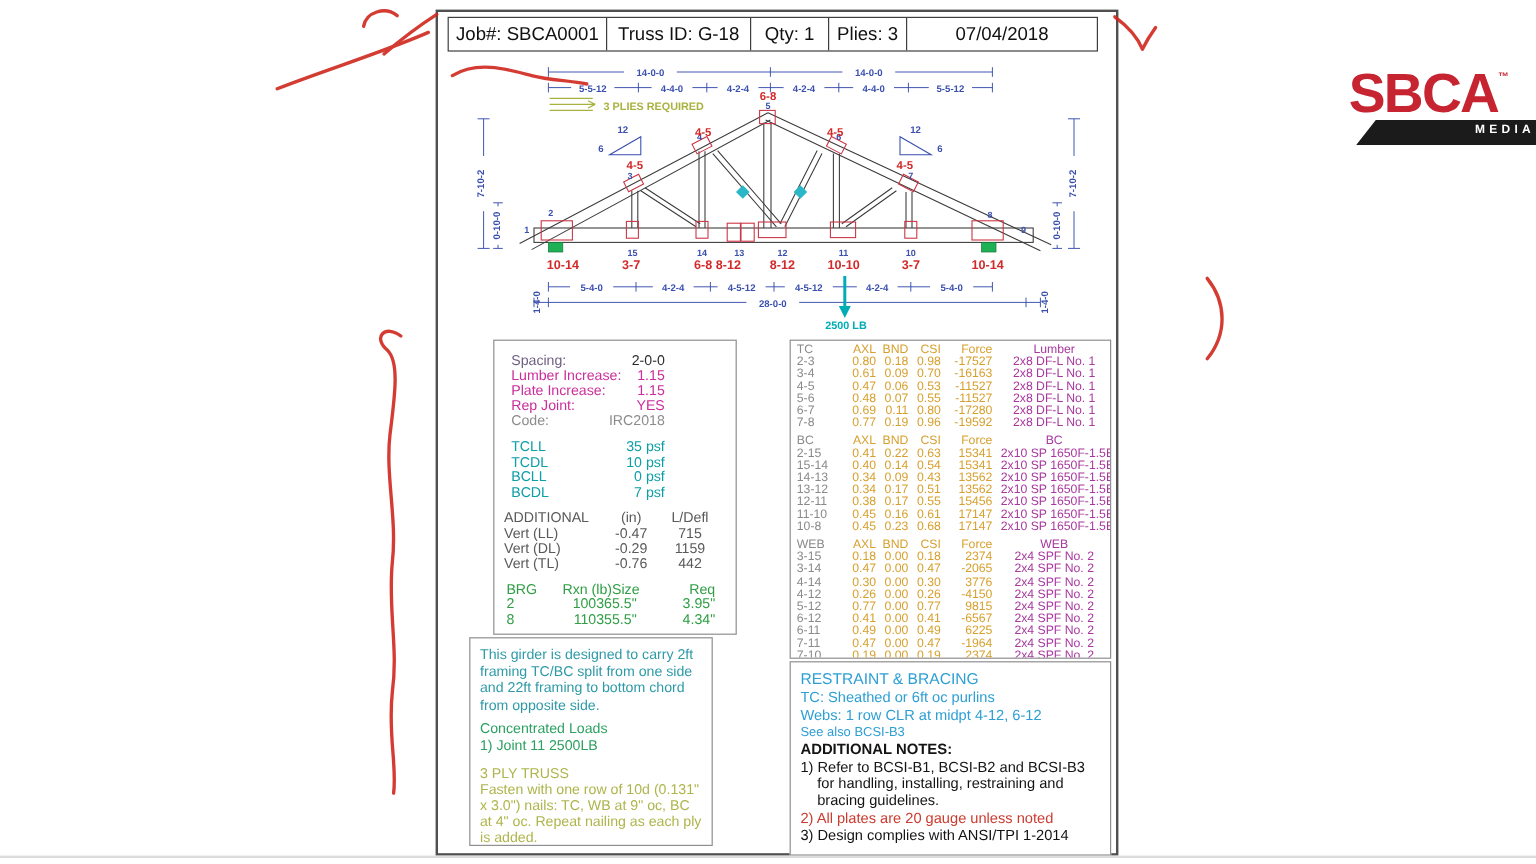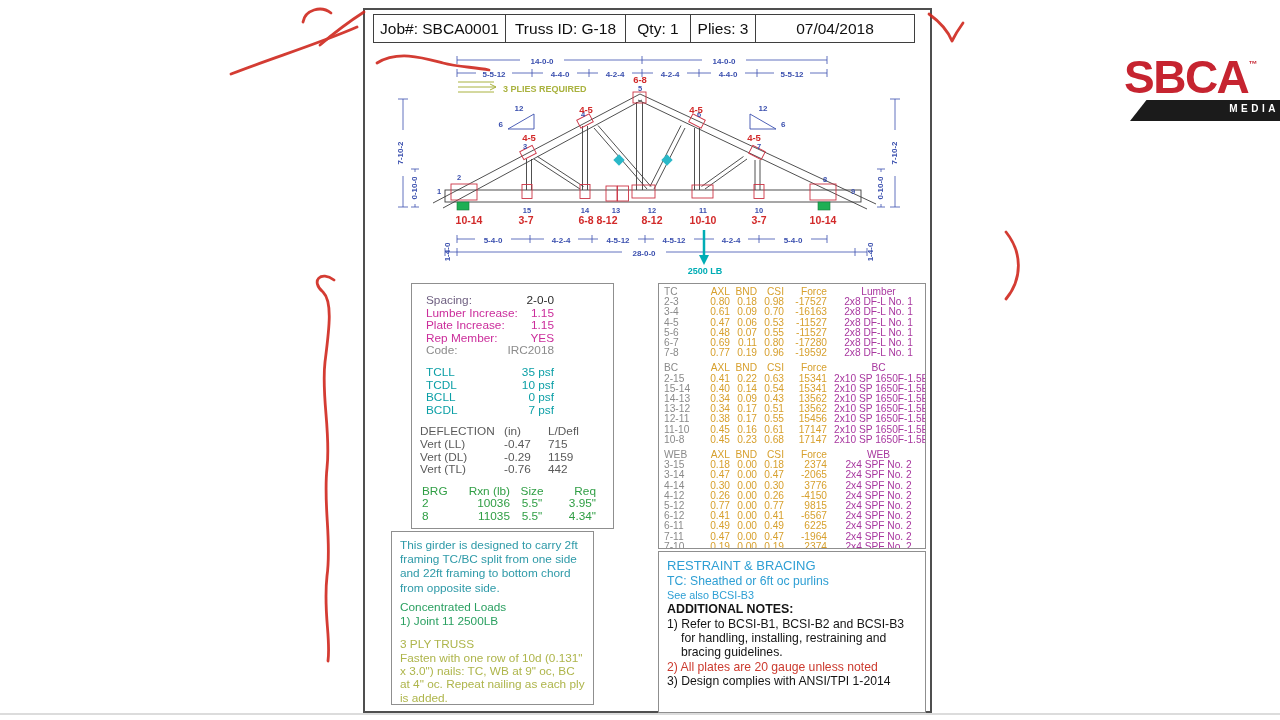--- a/index.html
+++ b/index.html
@@ -30,26 +30,26 @@
   
   .irow { display:flex; justify-content:space-between; width:134px; padding-left:6px;
     font-size:11.8px; line-height:12.6px; white-space:nowrap; }
   .c-slate  { color:#6e5f80; } .c-dark { color:#2c2c2c; }
   .c-mag    { color:#cb2d9b; }
   .c-gray   { color:#8c8c8c; }
   .c-teal   { color:#0b9fa6; }
   .gap9 { height:9px; }
   .drow { display:grid; grid-template-columns:84px 44px 54px; font-size:11.8px;
     line-height:12.6px; color:#5a5a5a; white-space:nowrap; }
-  .drow span:nth-child(2), .drow span:nth-child(3) { text-align:left; }
+  .drow span:nth-child(2), .drow span:nth-child(3) { text-align:center; }
   .brow { display:grid; grid-template-columns:32px 58px 44px 42px; font-size:11.8px;
     line-height:12.6px; color:#2f9e44; white-space:nowrap; }
   .brow span:nth-child(1){ text-align:left; padding-left:2px; }
   .brow span:nth-child(2){ text-align:right; }
-  .brow span:nth-child(3){ text-align:center; }
+  .brow span:nth-child(3){ text-align:left; }
   .brow span:nth-child(4){ text-align:right; }
 
   
   .girder-p { color:#2e9aa8; font-size:11.8px; line-height:14.2px; }
   .conc     { color:#2ba061; font-size:11.8px; line-height:14.2px; margin-top:5px; }
   .ply-t    { color:#aeb54b; font-size:11.8px; line-height:13.4px; margin-top:10px; }
   .ply-x    { color:#aeb54b; font-size:11.8px; line-height:13.4px; }
 
   
   .trow { display:grid; grid-template-columns:37px 29px 27px 27px 43px 1fr;
@@ -276,21 +276,21 @@
       </div>
     <div class="irow">
         <span class="c-mag">Lumber Increase:</span>
         <span class="c-mag">1.15</span>
       </div>
     <div class="irow">
         <span class="c-mag">Plate Increase:</span>
         <span class="c-mag">1.15</span>
       </div>
     <div class="irow">
-        <span class="c-mag">Rep Member:</span>
+        <span class="c-mag">Rep Joint:</span>
         <span class="c-mag">YES</span>
       </div>
     <div class="irow">
         <span class="c-gray">Code:</span>
         <span class="c-gray">IRC2018</span>
       </div>
     <div class="gap9"></div>
     <div class="irow">
         <span class="c-teal">TCLL</span>
         <span class="c-teal">35 psf</span>
@@ -302,21 +302,21 @@
     <div class="irow">
         <span class="c-teal">BCLL</span>
         <span class="c-teal">0 psf</span>
       </div>
     <div class="irow">
         <span class="c-teal">BCDL</span>
         <span class="c-teal">7 psf</span>
       </div>
     <div class="gap9"></div>
     <div class="drow">
-        <span>DEFLECTION</span>
+        <span>ADDITIONAL</span>
         <span>(in)</span>
         <span>L/Defl</span>
       </div>
     <div>
 
     <div class="drow">
           <span>Vert (LL)</span>
           <span>-0.47</span>
           <span>715</span>
         </div>
@@ -581,20 +581,21 @@
           </div>
         </div>
     </div>
   </div>
 
   <div class="box restraint-box">
     <div class="rb-title">RESTRAINT &amp; BRACING</div>
     <div>
 
     <div class="rline">TC: Sheathed or 6ft oc purlins</div>
+        <div class="rline">Webs: 1 row CLR at midpt 4-12, 6-12</div>
       </div>
     <div class="rsee">See also BCSI-B3</div>
     <div class="an-title">ADDITIONAL NOTES:</div>
     <div class="note">1) Refer to BCSI-B1, BCSI-B2 and BCSI-B3 for handling, installing, restraining and bracing guidelines.</div>
     <div class="note note-red">2) All plates are 20 gauge unless noted</div>
     <div class="note">3) Design complies with  ANSI/TPI 1-2014</div>
   </div>
 
 </div>
 

